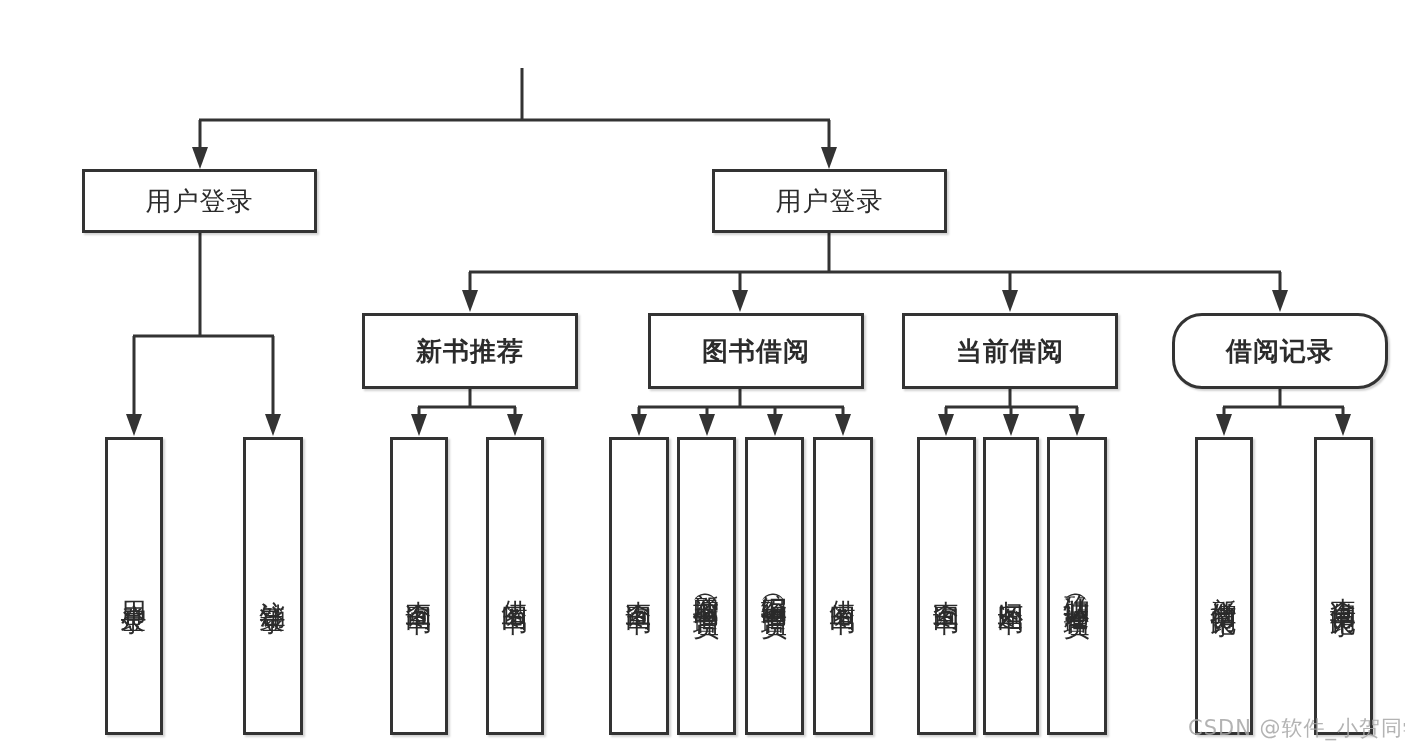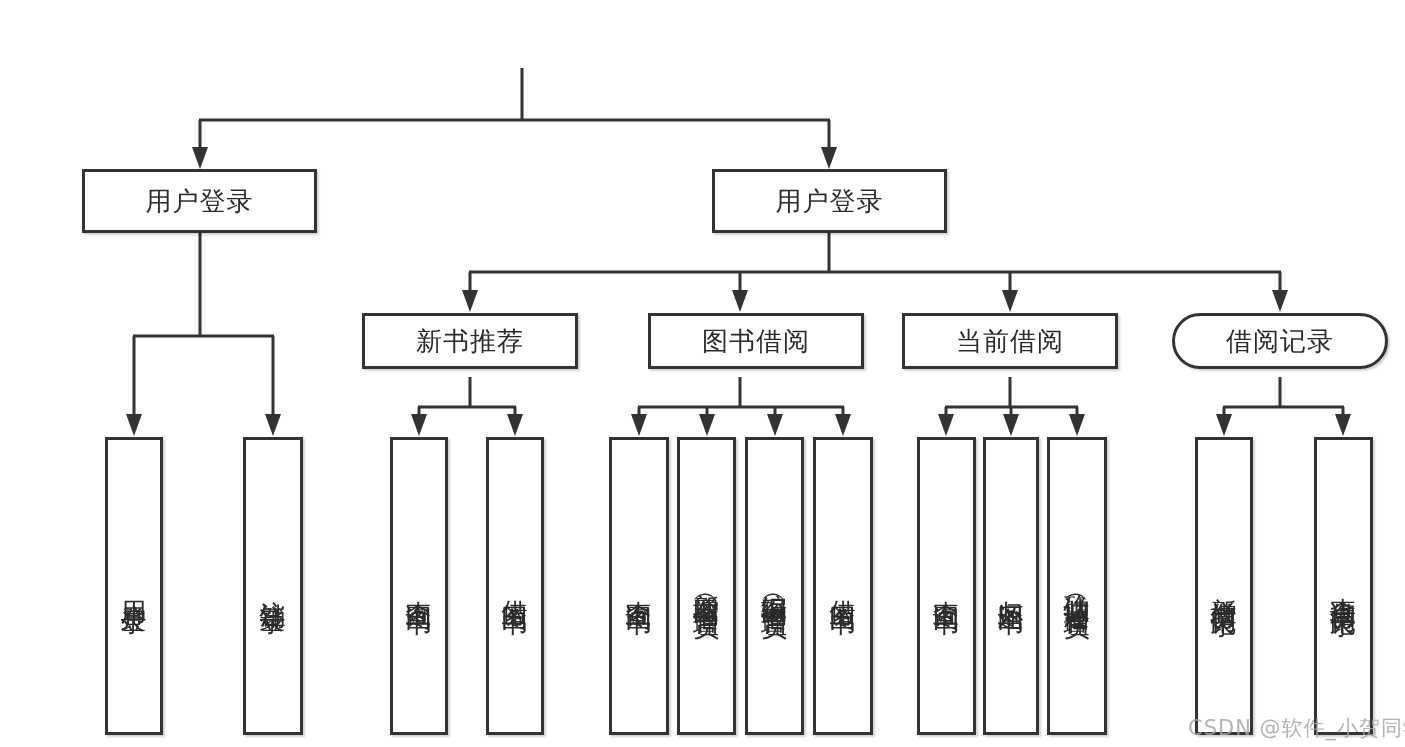--- a/index.html
+++ b/index.html
@@ -34,21 +34,21 @@
     box-shadow: 2px 2px 2px rgba(0,0,0,0.18);
     z-index: 2;
   }
   .h-label {
     font-size: 26px;
     letter-spacing: 1px;
     white-space: nowrap;
   }
   .root  { left: 21px;  top: 13px;  width: 1002px; height: 55px; }
   .lvl2  { top: 169px; height: 64px; width: 235px; }
-  .lvl3  { top: 313px; height: 56px; width: 216px; }
+  .lvl3  { top: 313px; height: 76px; width: 216px; font-weight: bold; }
   .leaf {
     top: 437px;
     height: 298px;
     writing-mode: vertical-rl;
     text-orientation: mixed;
     font-size: 26px;
     letter-spacing: 3px;
     line-height: 1;
     text-align: center;
   }

